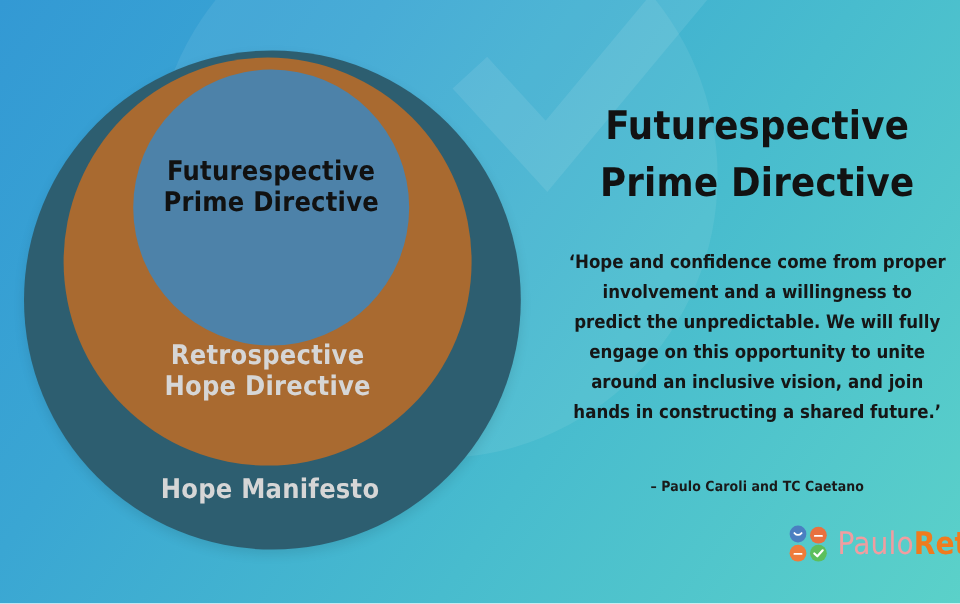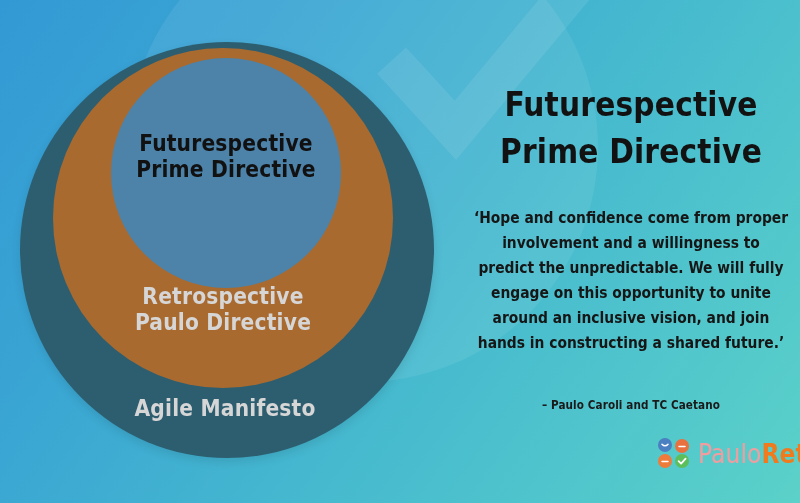--- a/index.html
+++ b/index.html
@@ -203,23 +203,23 @@
 
   <div id="diagram">
     <div class="ring" id="ring-outer"></div>
     <div class="ring" id="ring-middle"></div>
     <div class="ring" id="ring-inner"></div>
 
     <div class="ring-label" id="label-futurespective">Futurespective
 Prime Directive</div>
 
     <div class="ring-label" id="label-retrospective">Retrospective
-Paulo Directive</div>
-
-    <div class="ring-label" id="label-agile">Agile Manifesto</div>
+Hope Directive</div>
+
+    <div class="ring-label" id="label-agile">Hope Manifesto</div>
   </div>
 
   <div id="panel">
     <div id="panel-title">Futurespective
 Prime Directive</div>
 
     <div id="panel-quote">‘Hope and confidence come from proper involvement and a willingness to predict the unpredictable. We will fully engage on this opportunity to unite around an inclusive vision, and join hands in constructing a shared future.’</div>
 
     <div id="panel-attribution">– Paulo Caroli and TC Caetano</div>
 

